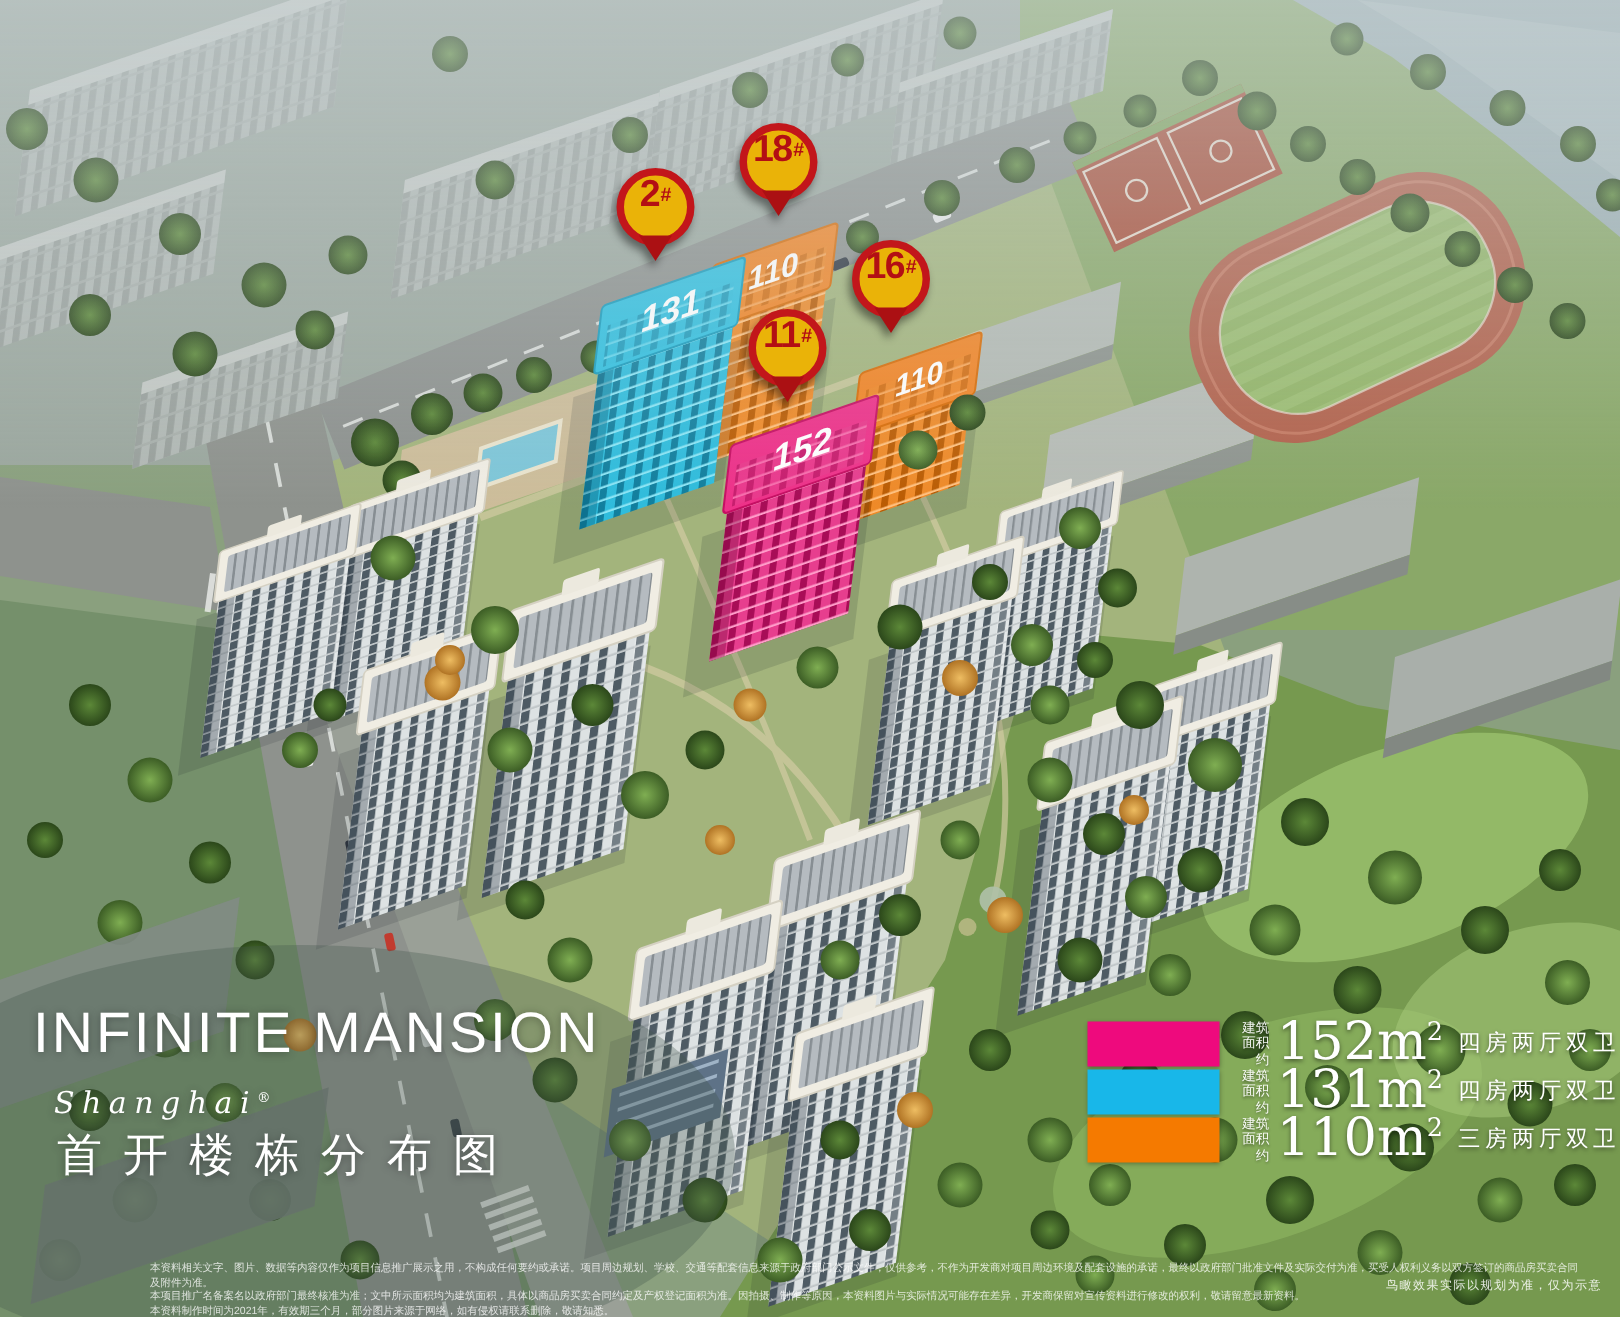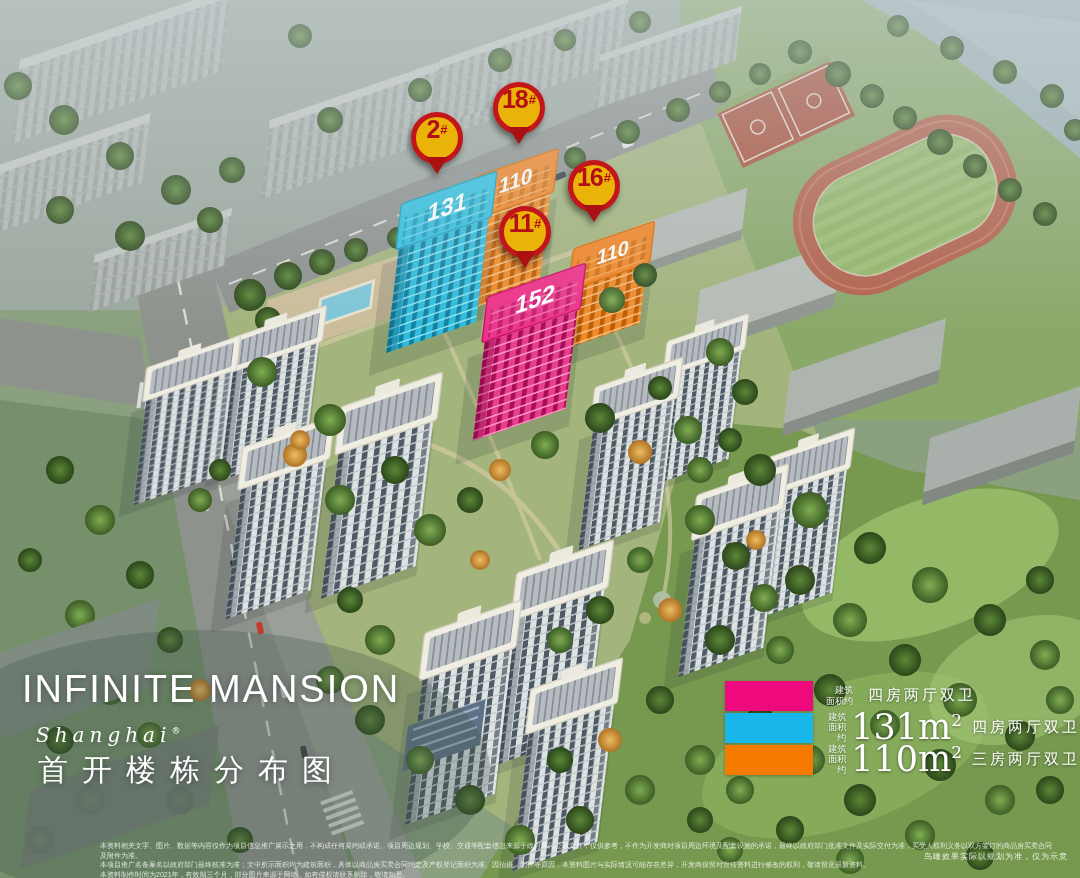--- a/index.html
+++ b/index.html
@@ -511,20 +511,21 @@
   </div>
   <div class="map-title">首开楼栋分布图</div>
 
   <div class="legend">
     <div class="lg-row">
       <div class="lg-swatch" style="background: rgb(238, 10, 125);"></div>
       <div class="lg-prefix">
         <div>建筑</div>
         <div>面积约</div>
       </div>
+      <div class="lg-area"><span>152</span><span>m</span><sup>2</sup></div>
       <div class="lg-desc">四房两厅双卫</div>
     </div>
     <div class="lg-row">
       <div class="lg-swatch" style="background: rgb(24, 183, 233);"></div>
       <div class="lg-prefix">
         <div>建筑</div>
         <div>面积约</div>
       </div>
       <div class="lg-area"><span>131</span><span>m</span><sup>2</sup></div>
       <div class="lg-desc">四房两厅双卫</div>

